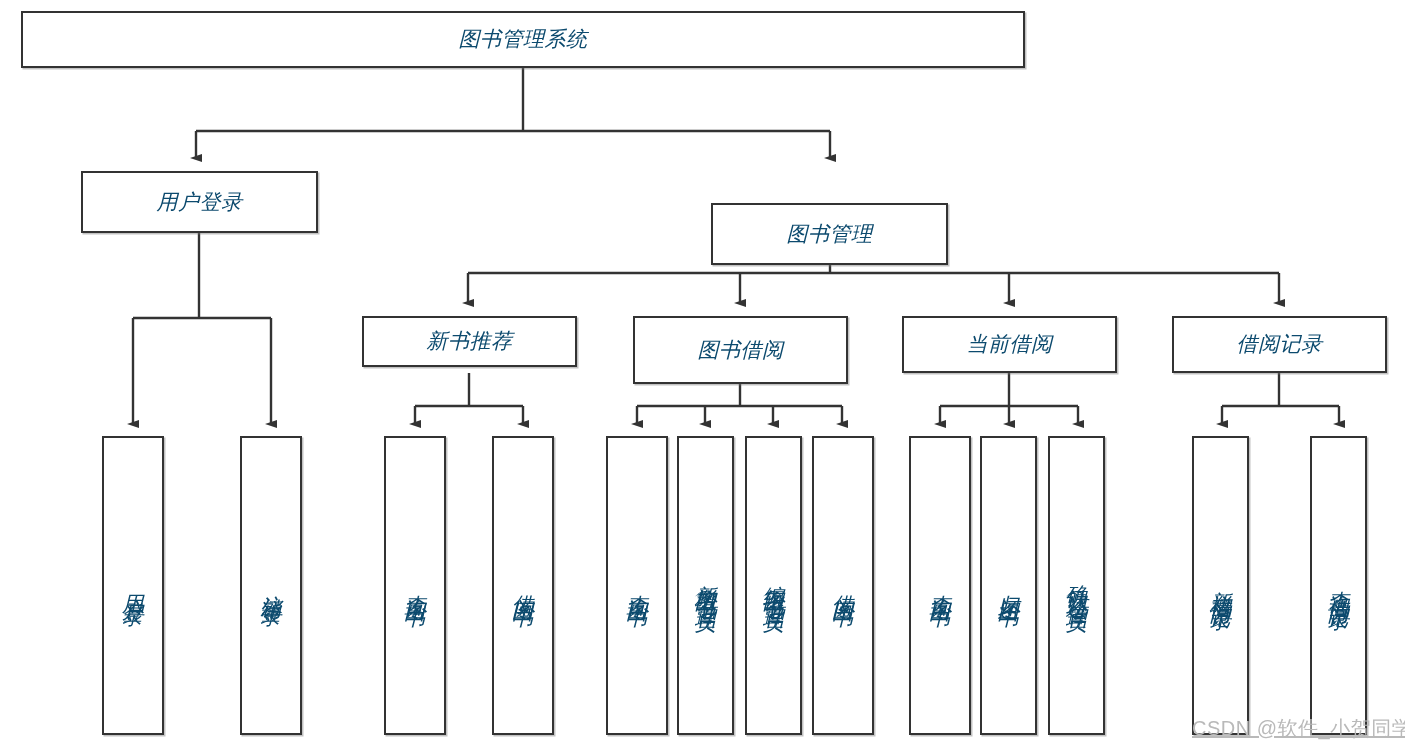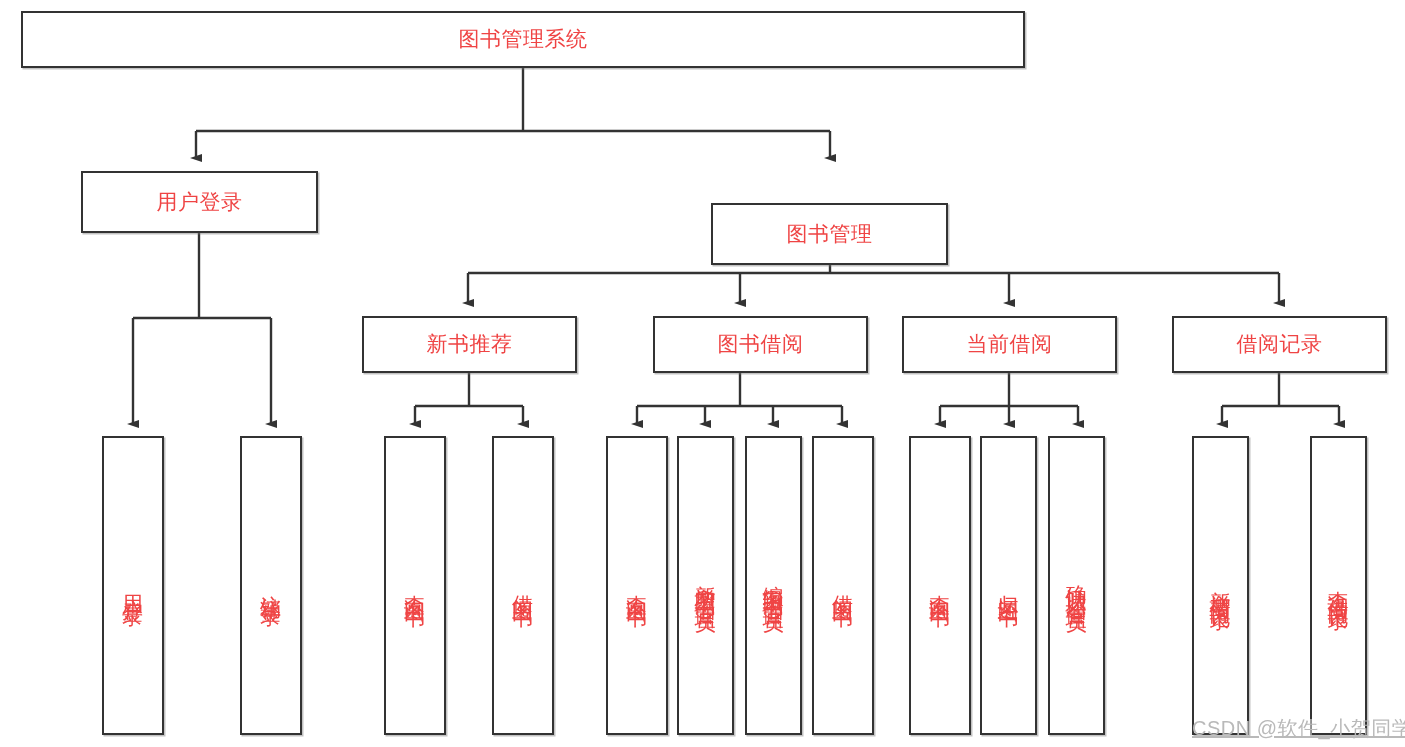--- a/index.html
+++ b/index.html
@@ -29,26 +29,27 @@
     position: absolute;
     box-sizing: border-box;
     border: 2px solid #333333;
     background: #ffffff;
     display: flex;
     align-items: center;
     justify-content: center;
     box-shadow: 1.5px 1.5px 0 rgba(120,120,120,0.45);
   }
   .node .label {
-    color: #ef4444;
+    color: #0c4a6e;
     font-size: 21px;
     line-height: 1.15;
     letter-spacing: 0.5px;
     white-space: nowrap;
     text-align: right;
+    font-style: italic;
   }
   .node.vertical {
     align-items: center;
     justify-content: center;
   }
   .node.vertical .label {
     writing-mode: vertical-rl;
     text-orientation: upright;
     white-space: pre-line;
     line-height: 1.0;
@@ -126,25 +127,25 @@
   </div>
 
   <div class="node" style="left:81px; top:171px; width:237px; height:62px;">
     <span class="label">用户登录</span>
   </div>
 
   <div class="node" style="left:711px; top:171px; width:237px; height:62px;margin-top:32px;">
     <span class="label">图书管理</span>
   </div>
 
-  <div class="node" style="left:362px; top:316px; width:215px; height:57px;">
+  <div class="node" style="left:362px; top:316px; width:215px; height:51px;">
     <span class="label">新书推荐</span>
   </div>
 
-  <div class="node" style="left:633px; top:316px; width:215px; height:57px;margin-left:20px;">
+  <div class="node" style="left:633px; top:316px; width:215px; height:68px;">
     <span class="label">图书借阅</span>
   </div>
 
   <div class="node" style="left:1172px; top:316px; width:215px; height:57px;">
     <span class="label">借阅记录</span>
   </div>
 
   <div class="node" style="left:902px; top:316px; width:215px; height:57px;">
     <span class="label">当前借阅</span>
   </div>

